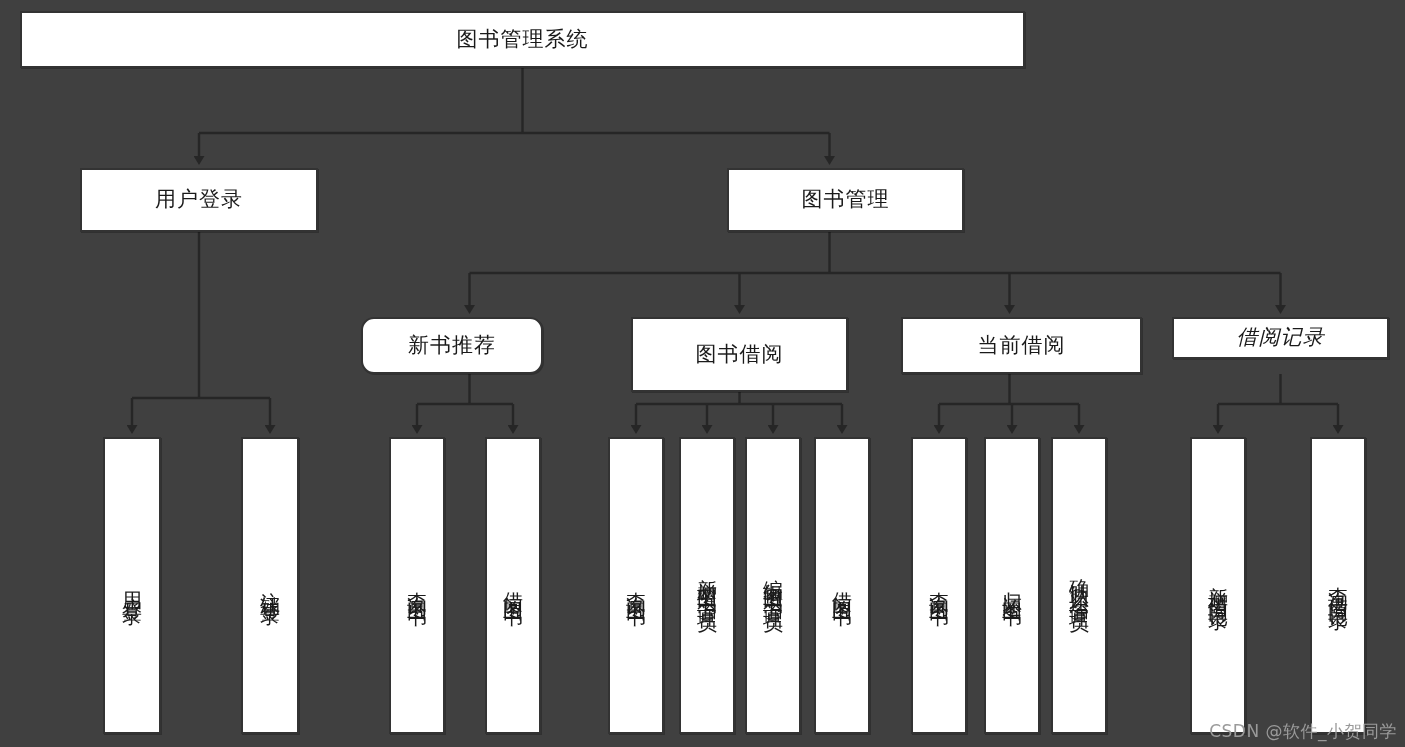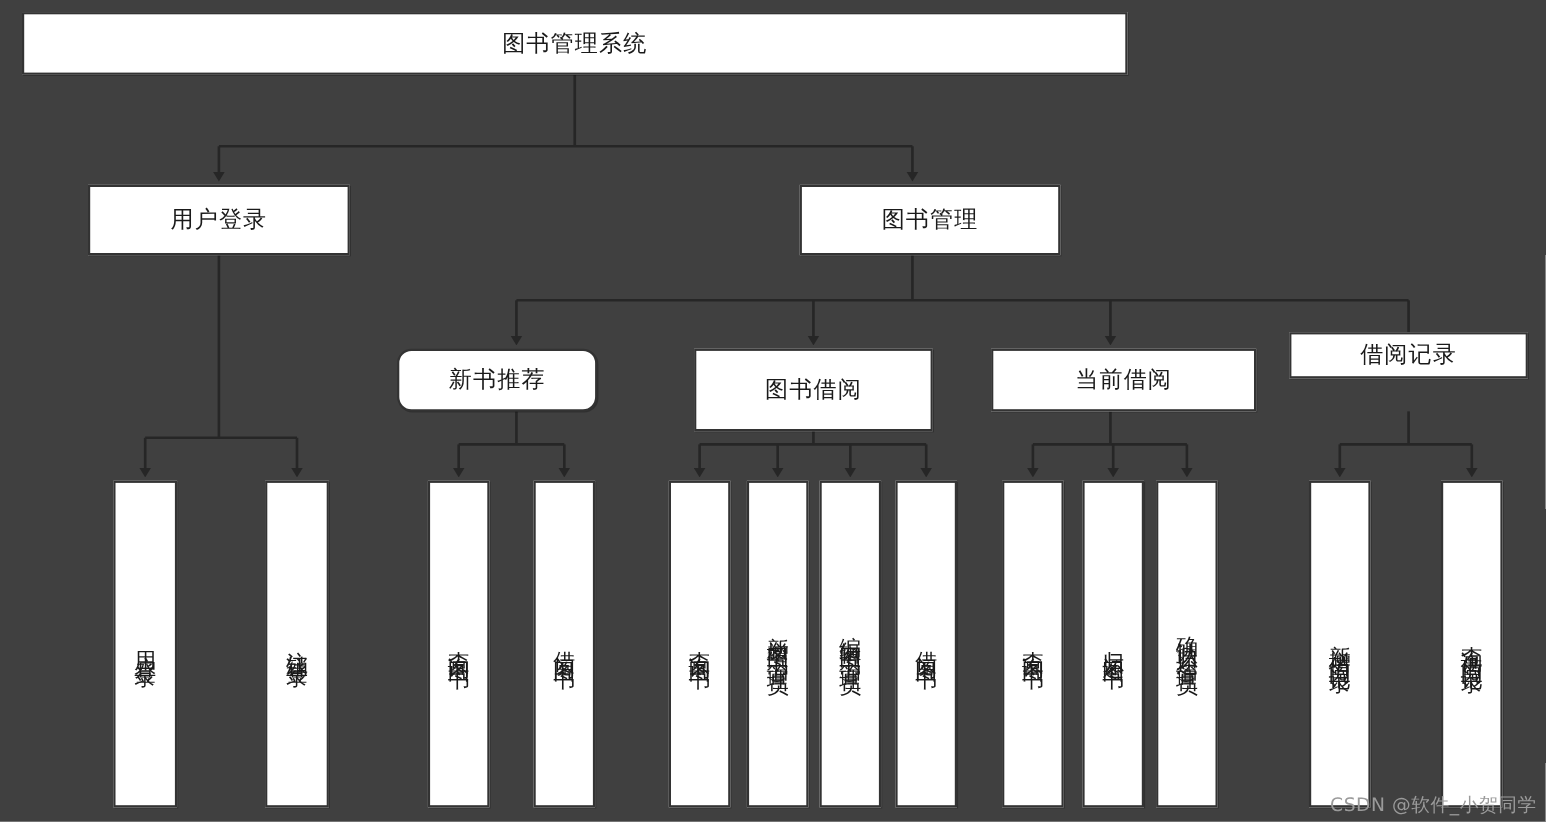--- a/index.html
+++ b/index.html
@@ -127,21 +127,21 @@
       </div>
       <div class="node node-h" style="left: 361px; top: 317px; width: 182px; height: 57px; border-radius: 13px;">
         <span class="node-label">新书推荐</span>
       </div>
       <div class="node node-h" style="left: 631px; top: 317px; width: 217px; height: 75px;">
         <span class="node-label">图书借阅</span>
       </div>
       <div class="node node-h" style="left: 901px; top: 317px; width: 241px; height: 57px; text-align: right;">
         <span class="node-label">当前借阅</span>
       </div>
-      <div class="node node-h" style="left: 1172px; top: 302px; width: 217px; height: 42px;">
+      <div class="node node-h" style="left: 1172px; top: 317px; width: 217px; height: 42px; font-style: italic;">
         <span class="node-label">借阅记录</span>
       </div>
       <div class="node node-v" style="left: 103px; top: 437px; width: 58px; height: 297px;">
         <span class="node-label">用户登录</span>
       </div>
       <div class="node node-v" style="left: 241px; top: 437px; width: 58px; height: 297px;">
         <span class="node-label">注销登录</span>
       </div>
       <div class="node node-v" style="left: 389px; top: 437px; width: 56px; height: 297px;">
         <span class="node-label">查询图书</span>

